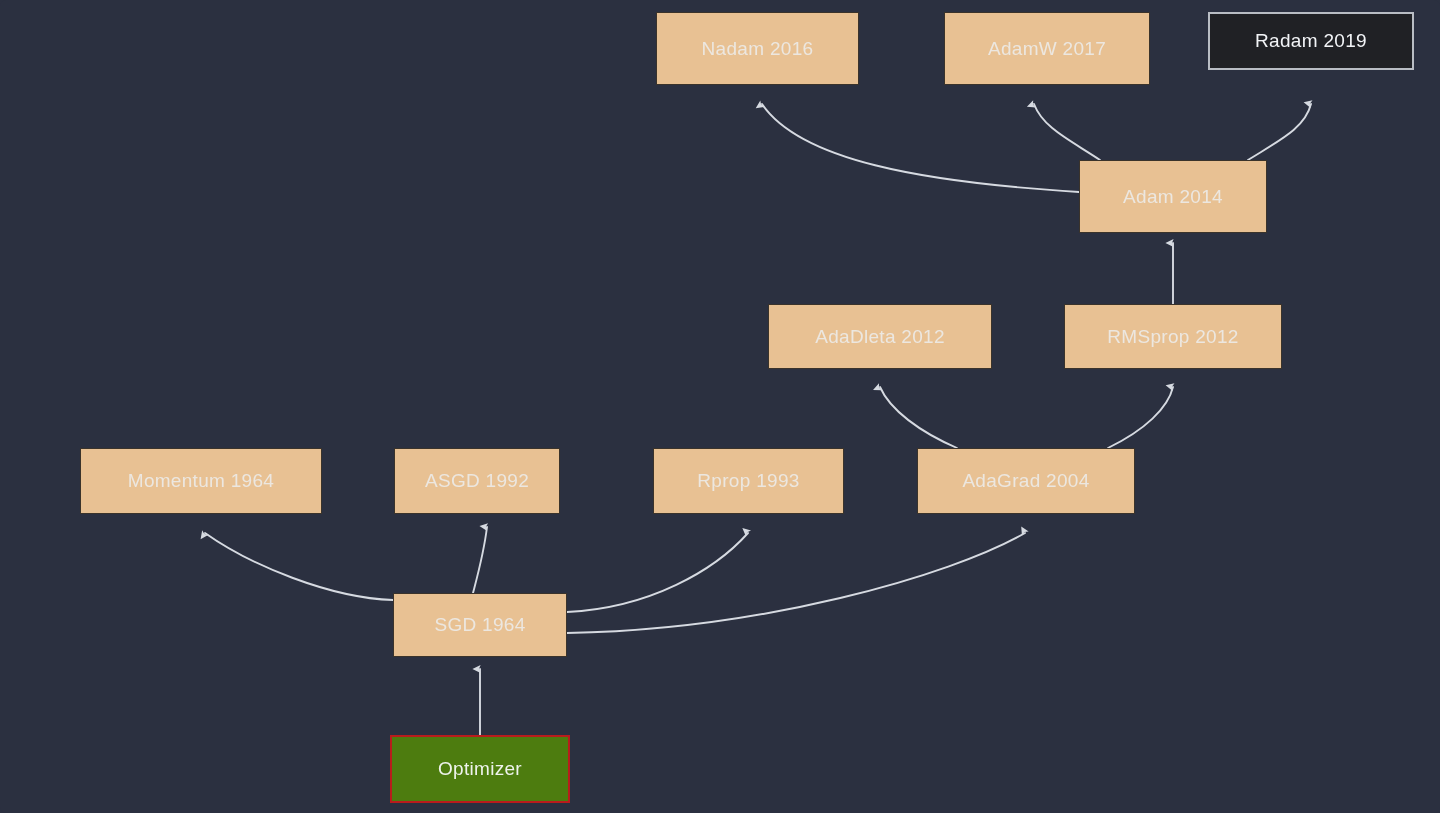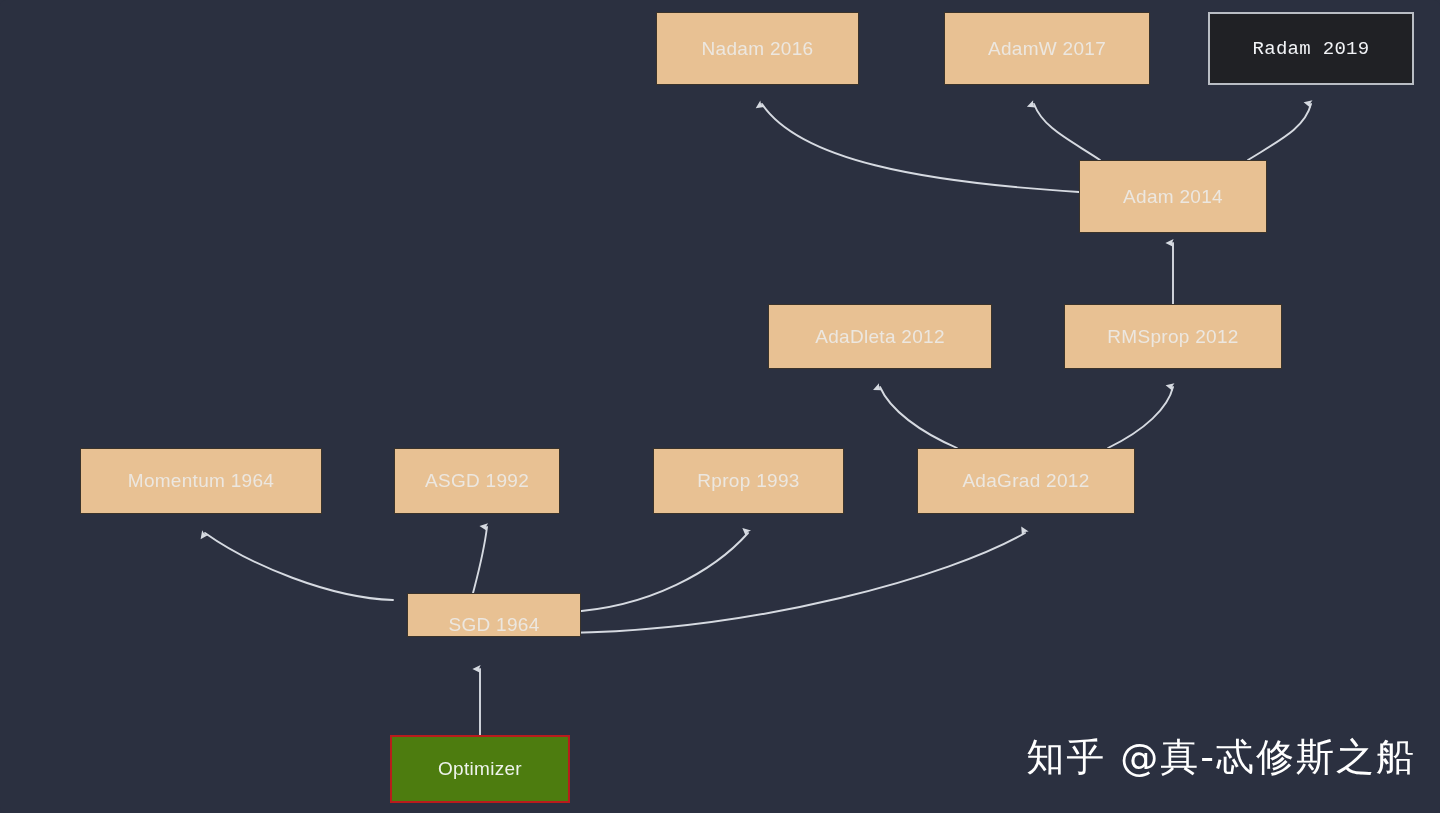--- a/index.html
+++ b/index.html
@@ -95,21 +95,21 @@
       </g>
   </svg>
 
   <div id="node-group">
       <div class="node tan" style="left: 656px; top: 12px; width: 203px; height: 73px;">
         <span>Nadam 2016</span>
       </div>
       <div class="node tan" style="left: 932px; top: 12px; width: 206px; height: 73px; margin-left: 12px;">
         <span>AdamW 2017</span>
       </div>
-      <div class="node dark" style="left: 1208px; top: 12px; width: 206px; height: 73px; font-family: Liberation Mono, monospace;">
+      <div class="node dark" style="left: 1208px; top: 12px; width: 206px; height: 58px;">
         <span>Radam 2019</span>
       </div>
       <div class="node tan" style="left: 1079px; top: 160px; width: 188px; height: 73px;">
         <span>Adam 2014</span>
       </div>
       <div class="node tan" style="left: 768px; top: 304px; width: 224px; height: 65px;">
         <span>AdaDleta 2012</span>
       </div>
       <div class="node tan" style="left: 1064px; top: 304px; width: 218px; height: 65px;">
         <span>RMSprop 2012</span>
@@ -117,25 +117,24 @@
       <div class="node tan" style="left: 80px; top: 448px; width: 242px; height: 66px;">
         <span>Momentum 1964</span>
       </div>
       <div class="node tan" style="left: 394px; top: 448px; width: 166px; height: 66px;">
         <span>ASGD 1992</span>
       </div>
       <div class="node tan" style="left: 653px; top: 448px; width: 191px; height: 66px;">
         <span>Rprop 1993</span>
       </div>
       <div class="node tan" style="left: 917px; top: 448px; width: 218px; height: 66px;">
-        <span>AdaGrad 2012</span>
+        <span>AdaGrad 2004</span>
       </div>
-      <div class="node tan" style="left: 407px; top: 593px; width: 174px; height: 44px; align-items: flex-end;">
+      <div class="node tan" style="left: 393px; top: 593px; width: 174px; height: 64px;">
         <span>SGD 1964</span>
       </div>
       <div class="node green" style="left: 390px; top: 735px; width: 180px; height: 68px;">
         <span>Optimizer</span>
       </div>
     </div>
 
-  <div id="watermark">知乎 @真-忒修斯之船</div>
 
 </div>
 
 </body></html>

